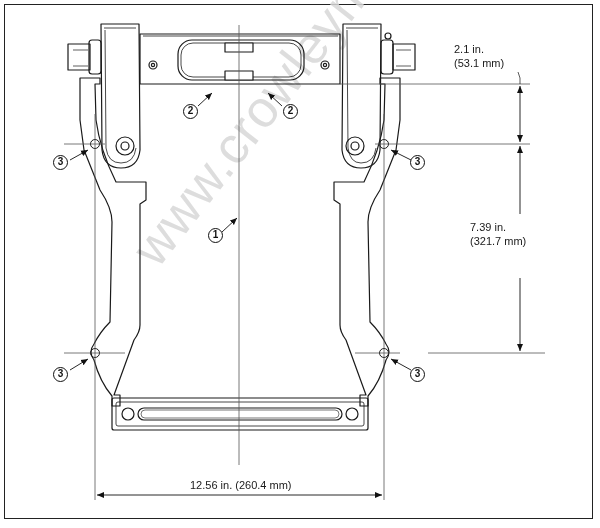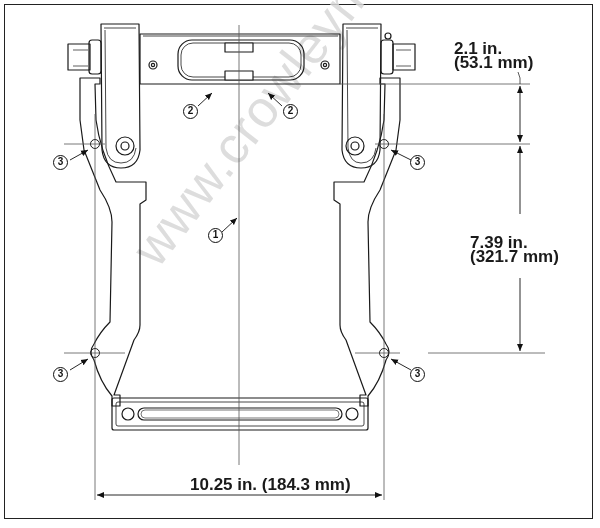--- a/index.html
+++ b/index.html
@@ -1,21 +1,21 @@
 <!DOCTYPE html>
 <html><head>
 <meta charset="utf-8">
 <style>
   html, body { margin: 0; padding: 0; background: #ffffff; }
   body { width: 600px; height: 528px; position: relative; overflow: hidden;
          font-family: "Liberation Sans", sans-serif; }
   #frame { position: absolute; left: 4px; top: 4px; width: 589px; height: 515px;
            border: 1.5px solid #222; box-sizing: border-box; background: #fff; }
   svg { position: absolute; left: 0; top: 0; }
-  .dim-label { position: absolute; font-weight: bold; font-size: 17px; color: #1a1a1a;
+  .dim-label { position: absolute; font-weight: normal; font-size: 11px; color: #1a1a1a;
                line-height: 14px; white-space: nowrap; }
   .callout { position: absolute; width: 15px; height: 15px; border: 1.6px solid #111;
              border-radius: 50%; box-sizing: border-box; background: #fff;
              font-weight: bold; font-size: 10px; line-height: 12px; text-align: center; color: #111; }
   .watermark { position: absolute; left: 120px; top: 240px; font-size: 52px; color: #d8d8d8;
                transform: rotate(-52deg); transform-origin: left top; white-space: nowrap;
                letter-spacing: 1px; font-family: "Liberation Sans", sans-serif; opacity: 0.85; }
 </style>
 </head>
 <body>
@@ -127,17 +127,17 @@
 <div class="callout" style="left:283px;top:104px">2</div>
 <div class="callout" style="left:53px;top:155px">3</div>
 <div class="callout" style="left:410px;top:155px">3</div>
 <div class="callout" style="left:53px;top:367px">3</div>
 <div class="callout" style="left:410px;top:367px">3</div>
 
 <div class="dim-label" style="left:454px;top:42px">
   <div>2.1 in.</div>
   <div>(53.1 mm)</div>
 </div>
-<div class="dim-label" style="left:470px;top:236px">
+<div class="dim-label" style="left:470px;top:220px">
   <div>7.39 in.</div>
   <div>(321.7 mm)</div>
 </div>
-<div class="dim-label" style="left:190px;top:478px">10.25 in. (184.3 mm)</div>
+<div class="dim-label" style="left:190px;top:478px">12.56 in. (260.4 mm)</div>
 
 </body></html>

